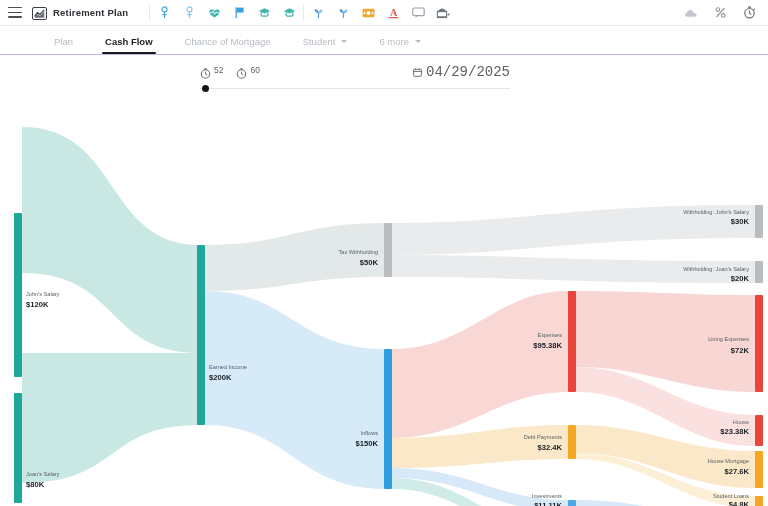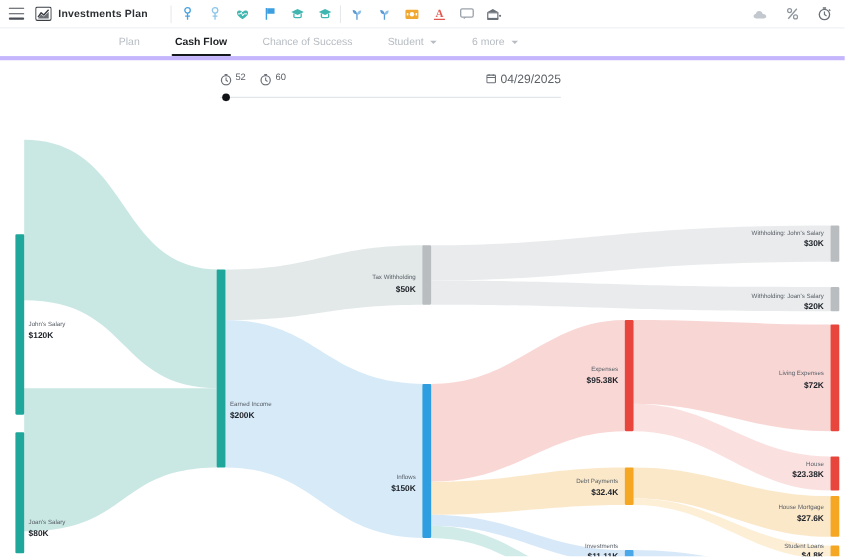--- a/index.html
+++ b/index.html
@@ -29,21 +29,21 @@
 
   .tb-sep { width:1px; height:16px; background:#e6e9ec; margin:0 7px; flex:0 0 auto;}
   .tb-group { display:flex; align-items:center; gap:11px; flex:0 0 auto;}
   .tb-ico { width:14px; height:14px; display:flex; align-items:center; justify-content:center; cursor:pointer; }
   .tb-spacer { flex:1 1 auto; }
   .tb-right { display:flex; align-items:center; gap:15px; padding-right:4px; flex:0 0 auto;}
 
   
   .tabs {
     height:29px; width:768px; display:flex; align-items:flex-end;
-    border-bottom:4px solid #c4b5fd; padding-left:92px; gap:0;
+    border-bottom:1px solid #c4b5fd; padding-left:38px; gap:0;
     background:#fff;
   }
   .tab {
     font-size:9.5px; color:#b6bcc2; padding:0 16px 7px 16px;
     cursor:pointer; white-space:nowrap; position:relative;
     display:flex; align-items:center; gap:4px;
   }
   .tab.active { color:#1b1e21; font-weight:bold;align-items:flex-end; }
   .tab.active:after {
     content:""; position:absolute; left:13px; right:13px; bottom:0;
@@ -52,21 +52,21 @@
   .caret { display:inline-block; width:0;height:0;border-left:3px solid transparent;border-right:3px solid transparent;border-top:3.2px solid #b6bcc2; margin-left:2px;}
 
   
   .controls { position:relative; height:40px; width:768px; background:#fff; }
   .ctrl-inner { position:absolute; left:200px; right:258px; top:8px; }
   .ctrl-row { display:flex; align-items:center; height:14px; }
   .age-pill { display:flex; align-items:center; gap:3px; margin-right:13px; }
   .age-ico { width:11px; height:11px; }
   .age-val { font-size:8.5px; color:#5b6167; }
   .date-box { position:absolute; right:0; top:0; display:flex; align-items:center; gap:4px;}
-  .date-txt { font-size:11px; color:#5b6167; white-space:nowrap;}
+  .date-txt { font-size:14px; color:#5b6167; white-space:nowrap;font-family:Liberation Mono, monospace;}
   .slider-wrap { position:relative; margin-top:7px; height:9px; }
   .slider-track { position:absolute; left:0; right:0; top:4px; height:1.4px; background:#e3e6e9; border-radius:1px;}
   .slider-knob { position:absolute; left:2px; top:1px; width:7px; height:7px; border-radius:50%; background:#111317; cursor:pointer;}
   .gear-btn {
     position:absolute; right:18px; top:71px; width:27px; height:19px;
     border-radius:11px; border:1px solid #ececec; background:#fff;
     display:flex; align-items:center; justify-content:center; cursor:pointer;
     box-shadow:0 1px 2px rgba(0,0,0,.05);
   }
 
@@ -89,21 +89,21 @@
   </div>
 
   <div class="brand">
     <span class="brand-mark">
       <svg width="15" height="13" viewBox="0 0 15 13">
         <rect x="0.5" y="0.5" width="14" height="12" rx="1.5" fill="#fff" stroke="#3a3f45" stroke-width="1"></rect>
         <path d="M2.6 9.6 L5.4 5.6 L7.8 7.6 L12.2 2.9" stroke="#3a3f45" stroke-width="1.3" fill="none" stroke-linejoin="round"></path>
         <path d="M2.6 10.8 L5.3 7.2 L7.9 9 L12.3 4.6 L12.3 10.8 Z" fill="#3a3f45" opacity=".75"></path>
       </svg>
     </span>
-    <span class="brand-name">Investments Plan</span>
+    <span class="brand-name">Retirement Plan</span>
   </div>
 
   <div class="tb-sep"></div>
 
   <div class="tb-group">
     <span class="tb-ico">
       <svg width="13" height="13" viewBox="0 0 13 13">
           <circle cx="6.5" cy="3.4" r="2.5" fill="none" stroke="#4aa3df" stroke-width="1.2"></circle>
           <path d="M6.5 5.9 V12 M4.3 8.6 H8.7" stroke="#4aa3df" stroke-width="1.2" fill="none"></path>
         </svg>
@@ -214,21 +214,21 @@
 </div>
 
 <div class="tabs">
   <div class="tab">
     <span>Plan</span>
   </div>
   <div class="tab active">
     <span>Cash Flow</span>
   </div>
   <div class="tab">
-    <span>Chance of Success</span>
+    <span>Chance of Mortgage</span>
   </div>
   <div class="tab">
     <span>Student</span>
     <span class="caret"></span>
   </div>
   <div class="tab">
     <span>6 more</span>
     <span class="caret"></span>
   </div>
 </div>

